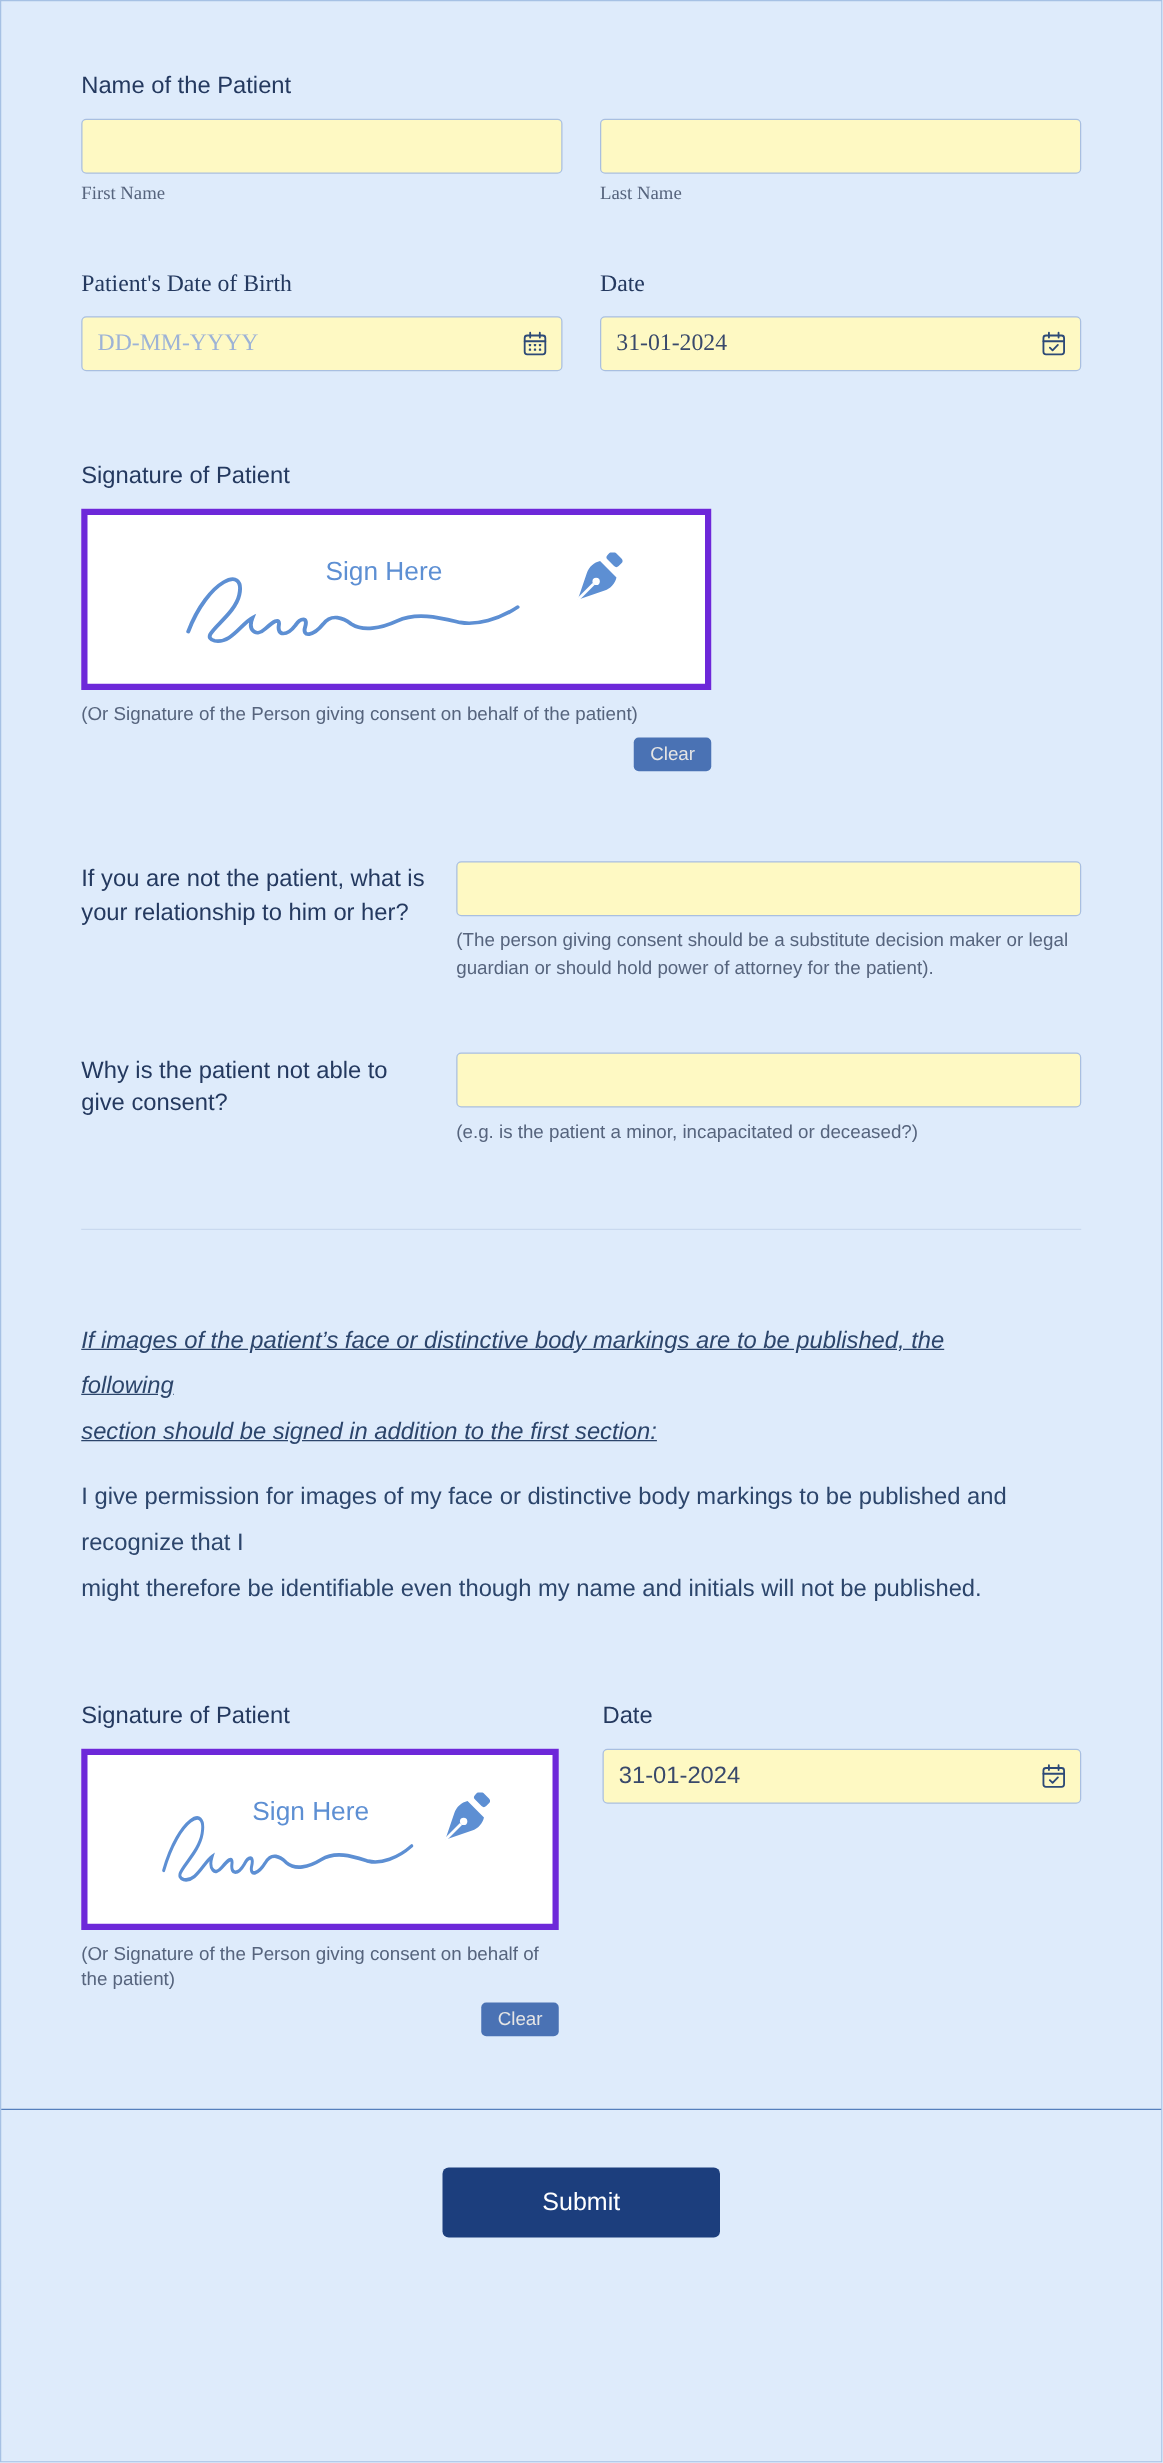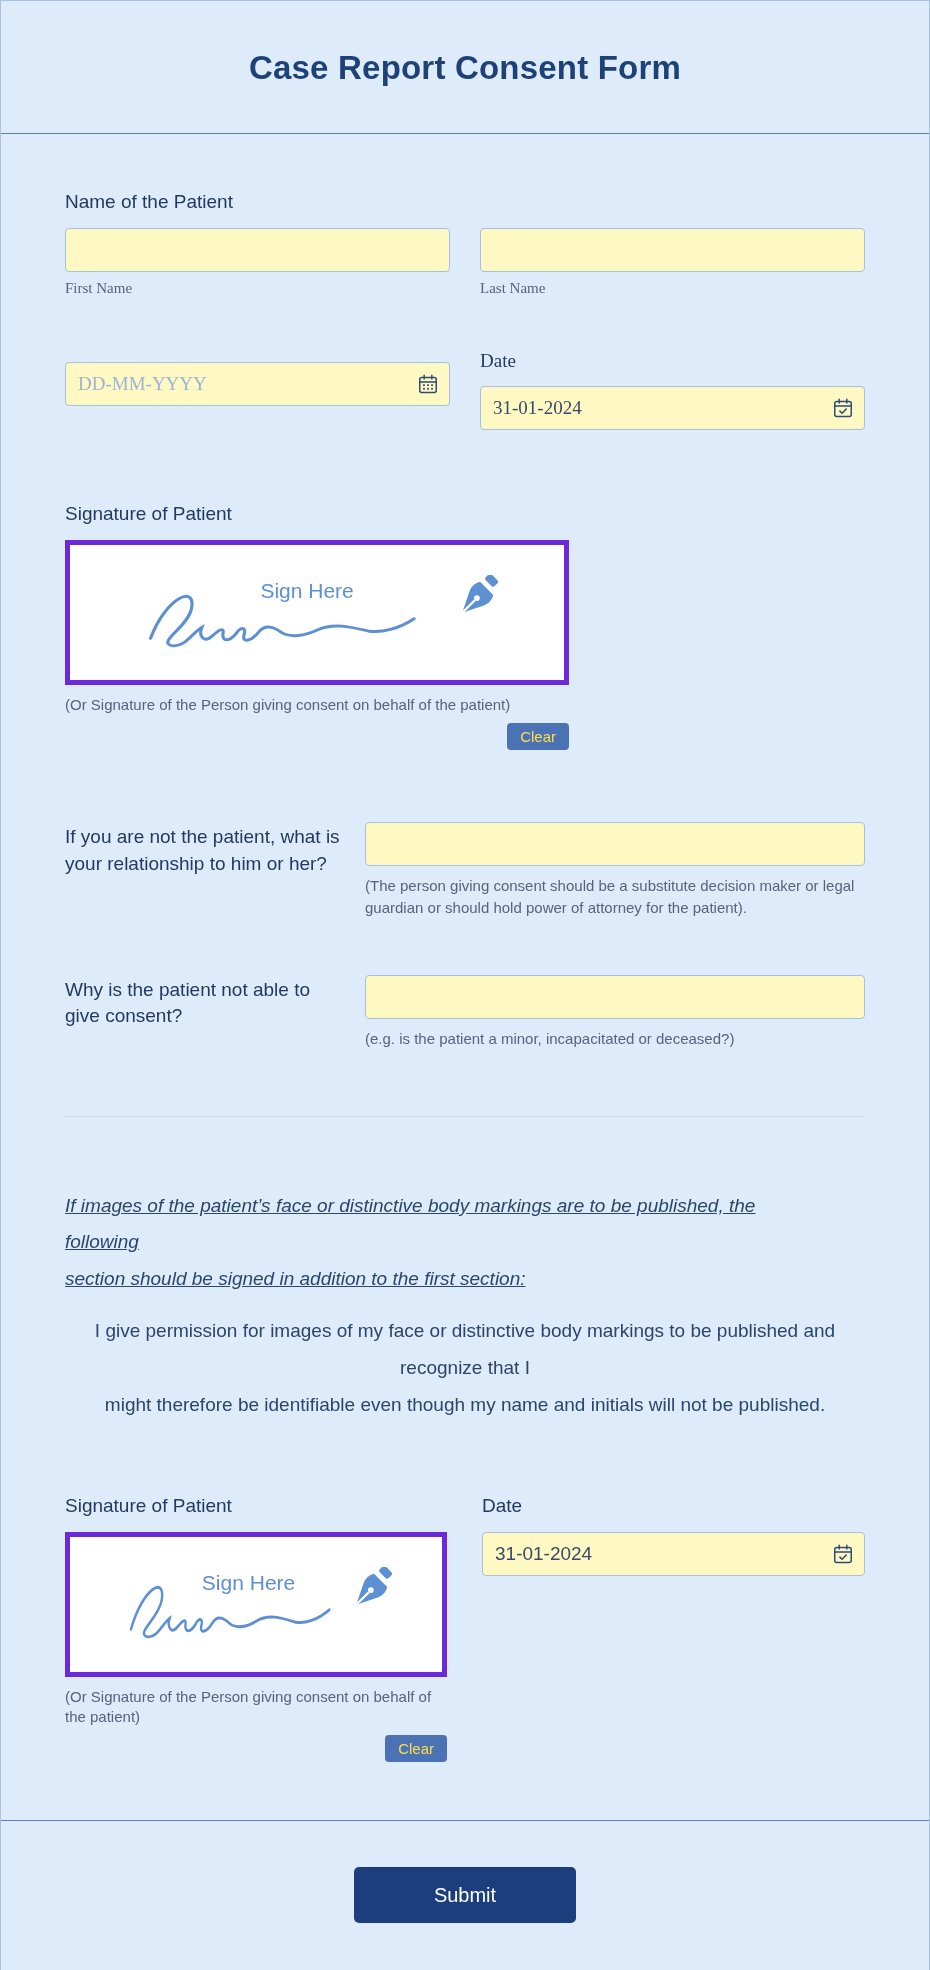--- a/index.html
+++ b/index.html
@@ -118,21 +118,21 @@
   }
   .w504 { width: 504px; }
   .w382 { width: 382px; }
   .clear-row {
     display: flex;
     justify-content: flex-end;
     margin-top: 8px;
   }
   .clear-btn {
     background: #4a72b4;
-    color: #fde047;
+    color: #e5e5e5;
     border: none;
     border-radius: 4px;
     font-size: 15px;
     padding: 5px 13px;
     font-family: inherit;
     cursor: pointer;
   }
 
   .qa-row { display: flex; margin-top: 72px; }
   .qa-row.second { margin-top: 56px; }
@@ -169,21 +169,20 @@
     text-decoration: underline;
     margin-bottom: 10px;
     line-height: 1.4;
     font-style: italic;
   }
   .body-text { margin-top: 26px; }
   .b-line {
     display: block;
     margin-bottom: 10px;
     line-height: 1.4;
-    text-align: center;
   }
 
   .sig2-row { display: flex; margin-top: 76px; }
   .sig2-left { width: 382px; margin-right: 35px; flex: 0 0 382px; }
   .sig2-right { flex: 1; min-width: 0; }
 
   .form-footer {
     border-top: 1px solid #557fbd;
     margin-top: 58px;
     padding: 46px 0 58px;
@@ -200,42 +199,40 @@
     height: 56px;
     font-family: inherit;
     cursor: pointer;
   }
 </style>
 </head>
 <body>
 
 <div class="page">
 
-  <header class="form-header">
-    <h1>Case Report Consent Form</h1>
-  </header>
 
   <main class="form-body">
 
     <section class="section-name">
       <div class="field-label">Name of the Patient</div>
       <div class="row gap30 mt13">
         <div class="col">
           <input type="text" class="text-input" value="" style="">
           <div class="sublabel">First Name</div>
         </div>
         <div class="col">
           <input type="text" class="text-input" value="" style="">
           <div class="sublabel">Last Name</div>
         </div>
       </div>
     </section>
 
     <section class="row gap30 dates-row">
       <div class="col">
+        <div class="field-label">Patient's Date of Birth</div>
         <div class="input-wrap">
           <input type="text" class="text-input" placeholder="DD-MM-YYYY" style="">
           <span class="input-icon">
             <svg viewBox="0 0 24 24" width="22" height="22" fill="none" stroke="#2d4a77" stroke-width="1.6" stroke-linecap="round">
               <rect x="3" y="4.8" width="18" height="16.4" rx="2.2"></rect>
               <path d="M3 9.8 H21"></path>
               <path d="M7.8 2.4 V6.6 M16.2 2.4 V6.6"></path>
               <g fill="#2d4a77" stroke="none">
                 <rect x="6.6" y="12.2" width="2" height="2" rx="0.4"></rect>
                 <rect x="11" y="12.2" width="2" height="2" rx="0.4"></rect>

